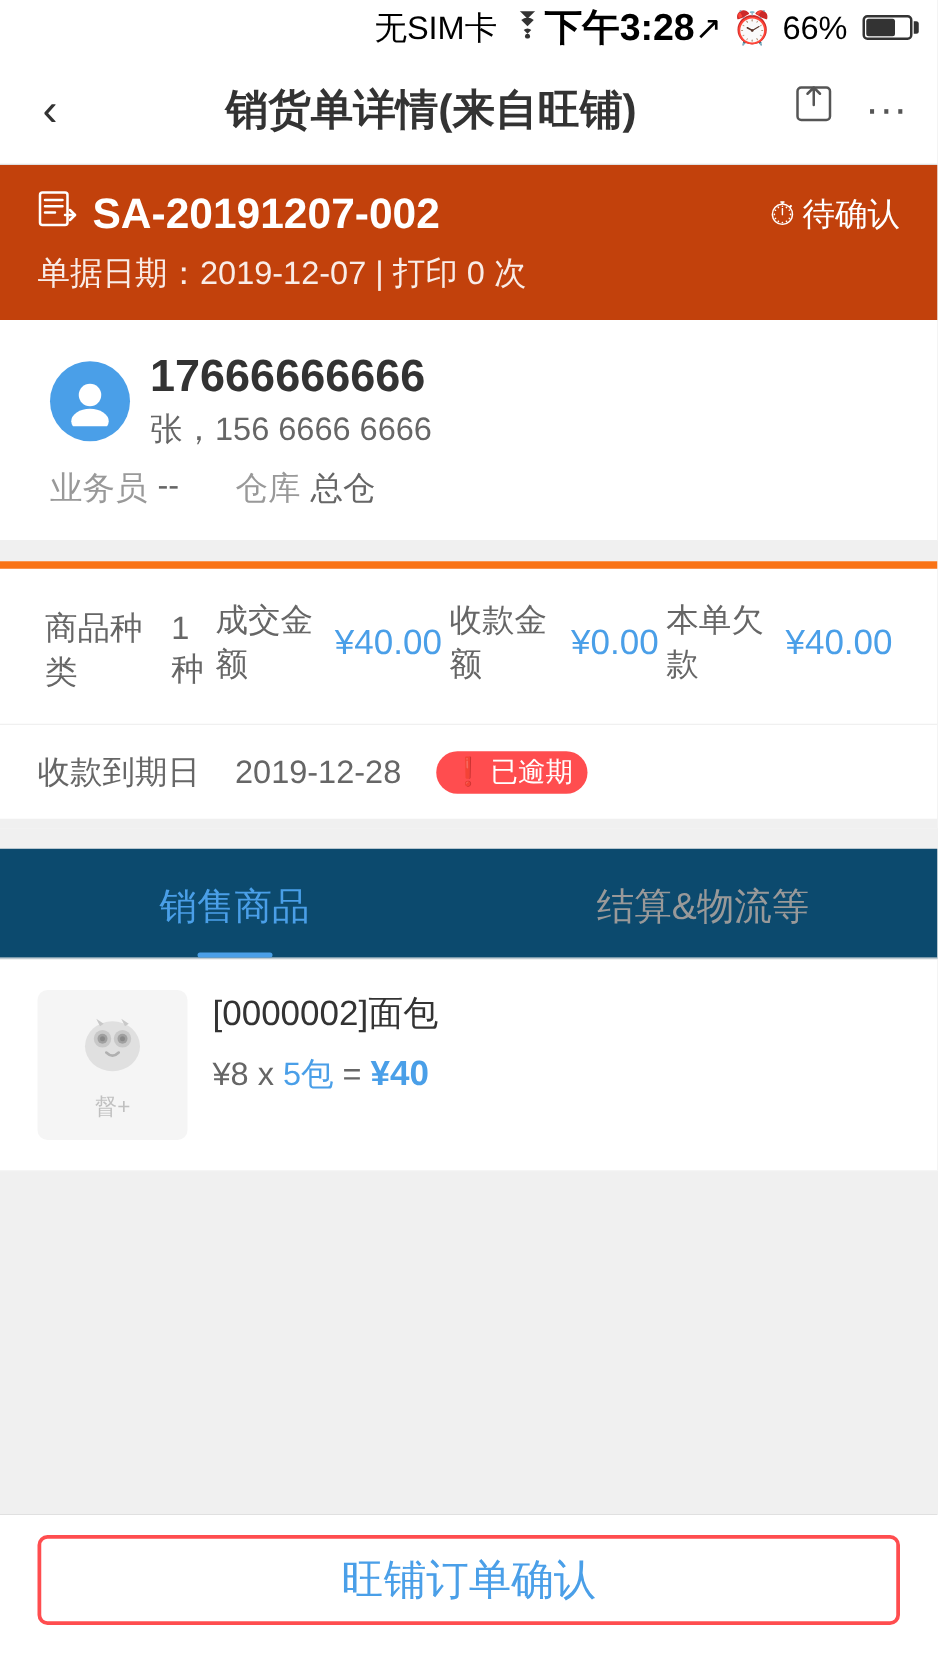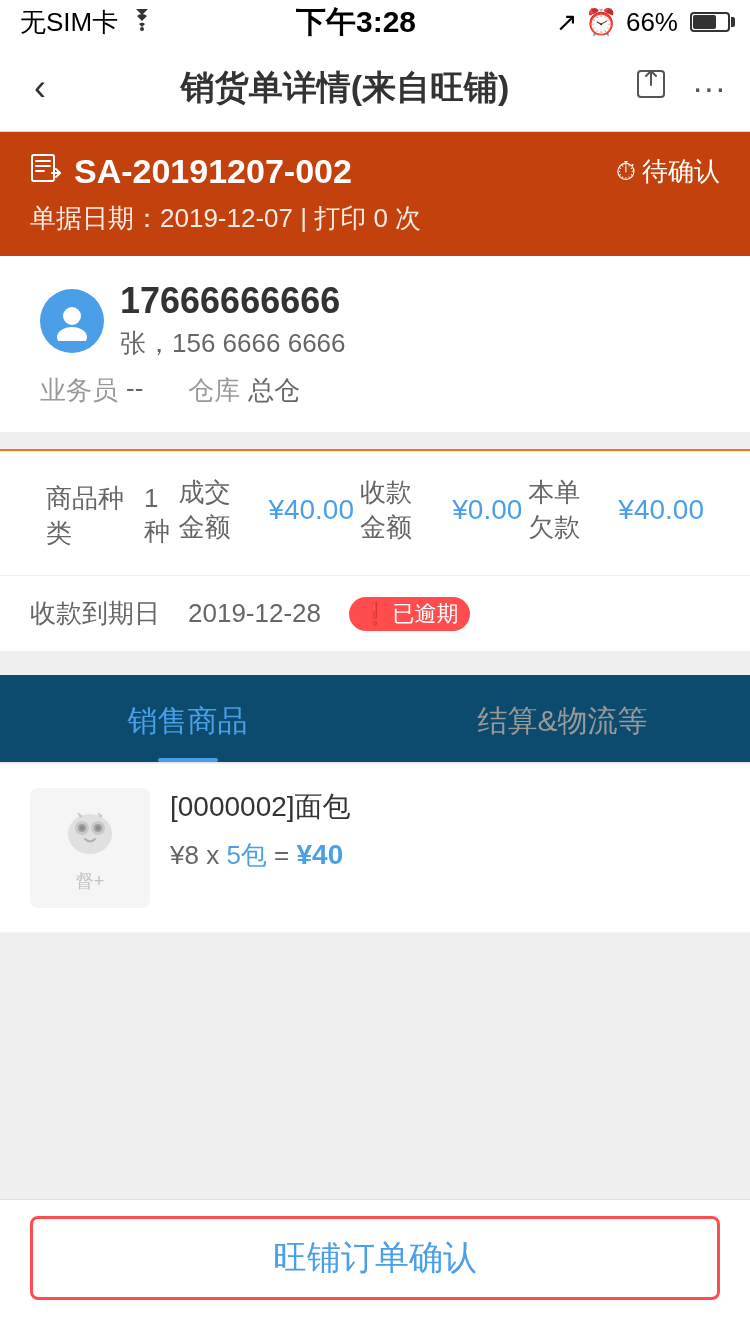--- a/index.html
+++ b/index.html
@@ -12,21 +12,21 @@
       position: relative;
     }
 
     
     .status-bar {
       width: 750px;
       height: 44px;
       background: #fff;
       display: flex;
       align-items: center;
-      justify-content: space-between;
+      justify-content: flex-end;
       padding: 0 20px;
       font-size: 26px;
       font-weight: 500;
     }
     .status-left { display: flex; align-items: center; gap: 10px; }
     .status-center { font-size: 30px; font-weight: 600; }
     .status-right { display: flex; align-items: center; gap: 8px; font-size: 26px; }
     .battery-icon {
       display: inline-block;
       width: 40px; height: 20px;
@@ -160,22 +160,22 @@
       font-size: 26px;
       color: #666;
       display: flex;
       gap: 8px;
     }
     .meta-label { color: #999; }
 
     
     .amounts-section {
       background: #fff;
-      padding: 24px 46px;
-      border-top: 2px solid #f97316;
+      padding: 24px 36px;
+      border-top: 6px solid #f97316;
       border-bottom: 1px solid #f0f0f0;
       display: flex;
       justify-content: space-between;
       align-items: flex-start;
     }
     .product-types {
       display: flex;
       gap: 10px;
       align-items: center;
       font-size: 26px;
@@ -305,21 +305,21 @@
       position: fixed;
       bottom: 0;
       left: 0;
       width: 750px;
       background: #fff;
       padding: 16px 30px 34px;
       border-top: 1px solid #e0e0e0;
     }
     .confirm-button {
       width: 100%;
-      height: 84px;
+      height: 72px;
       background: #fff;
       border: 3px solid #ff4d4f;
       border-radius: 8px;
       font-size: 34px;
       font-weight: 500;
       color: #4a9fe8;
       cursor: pointer;
       display: flex;
       align-items: center;
       justify-content: center;

